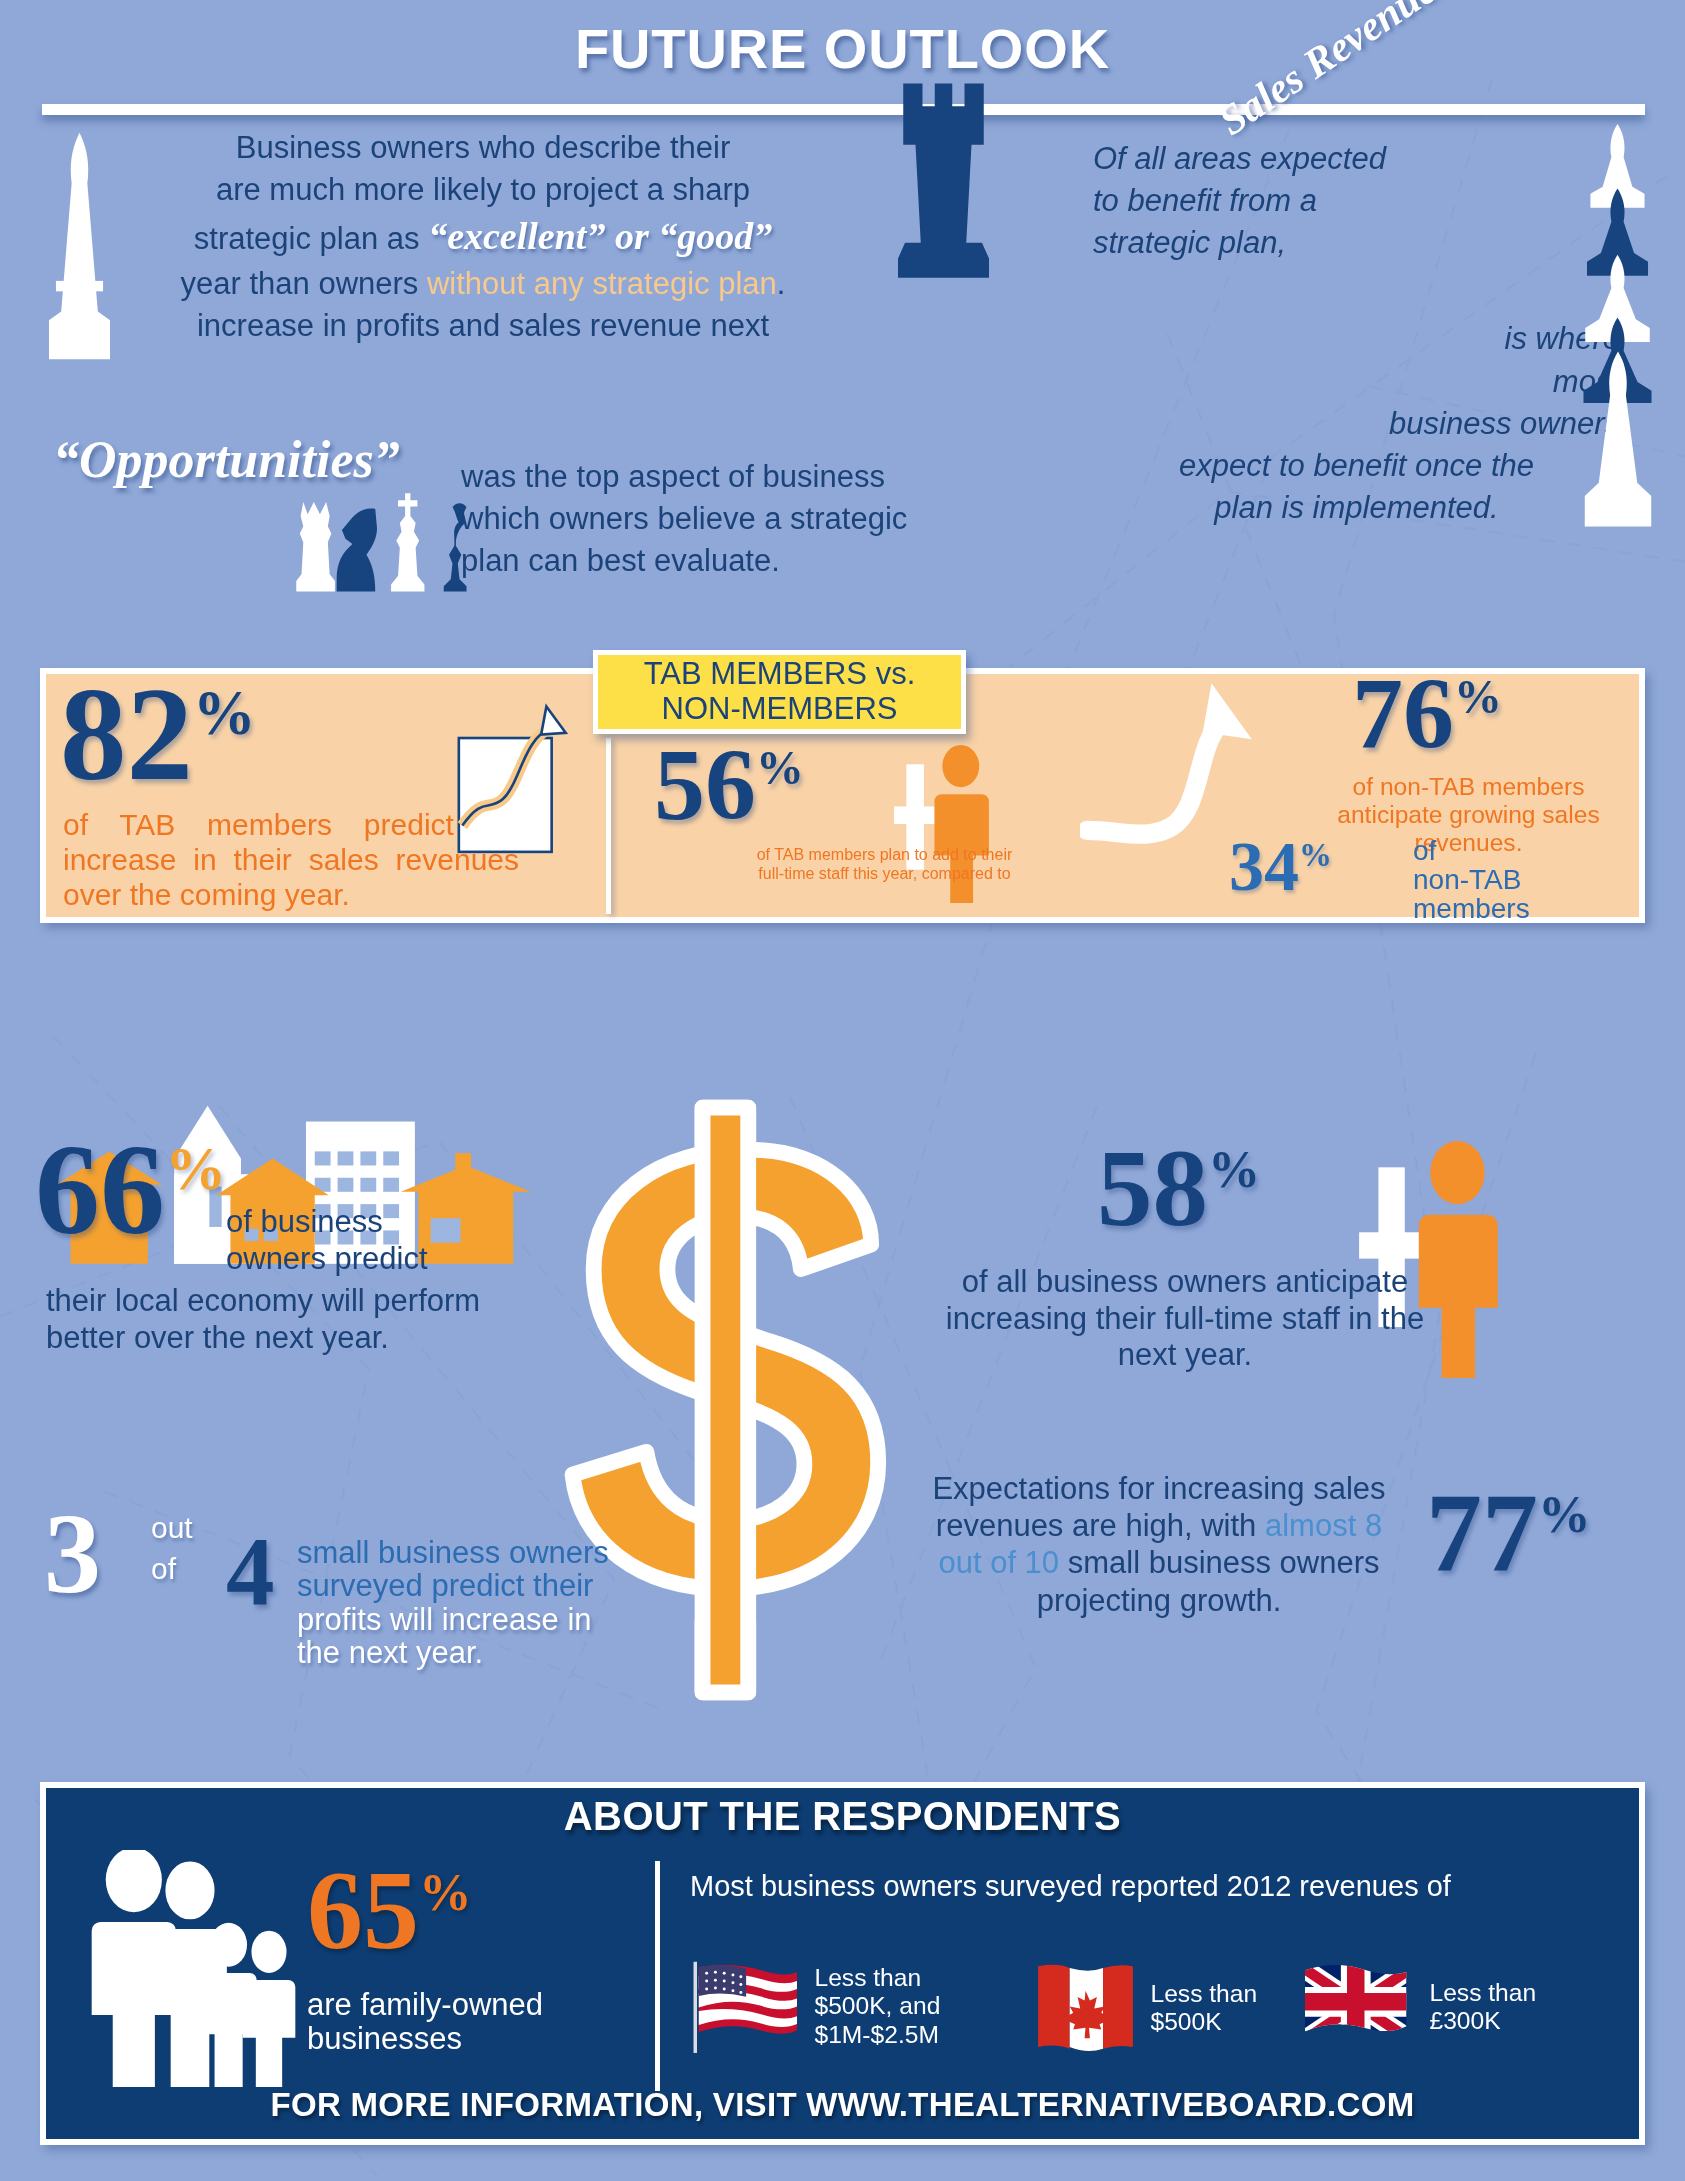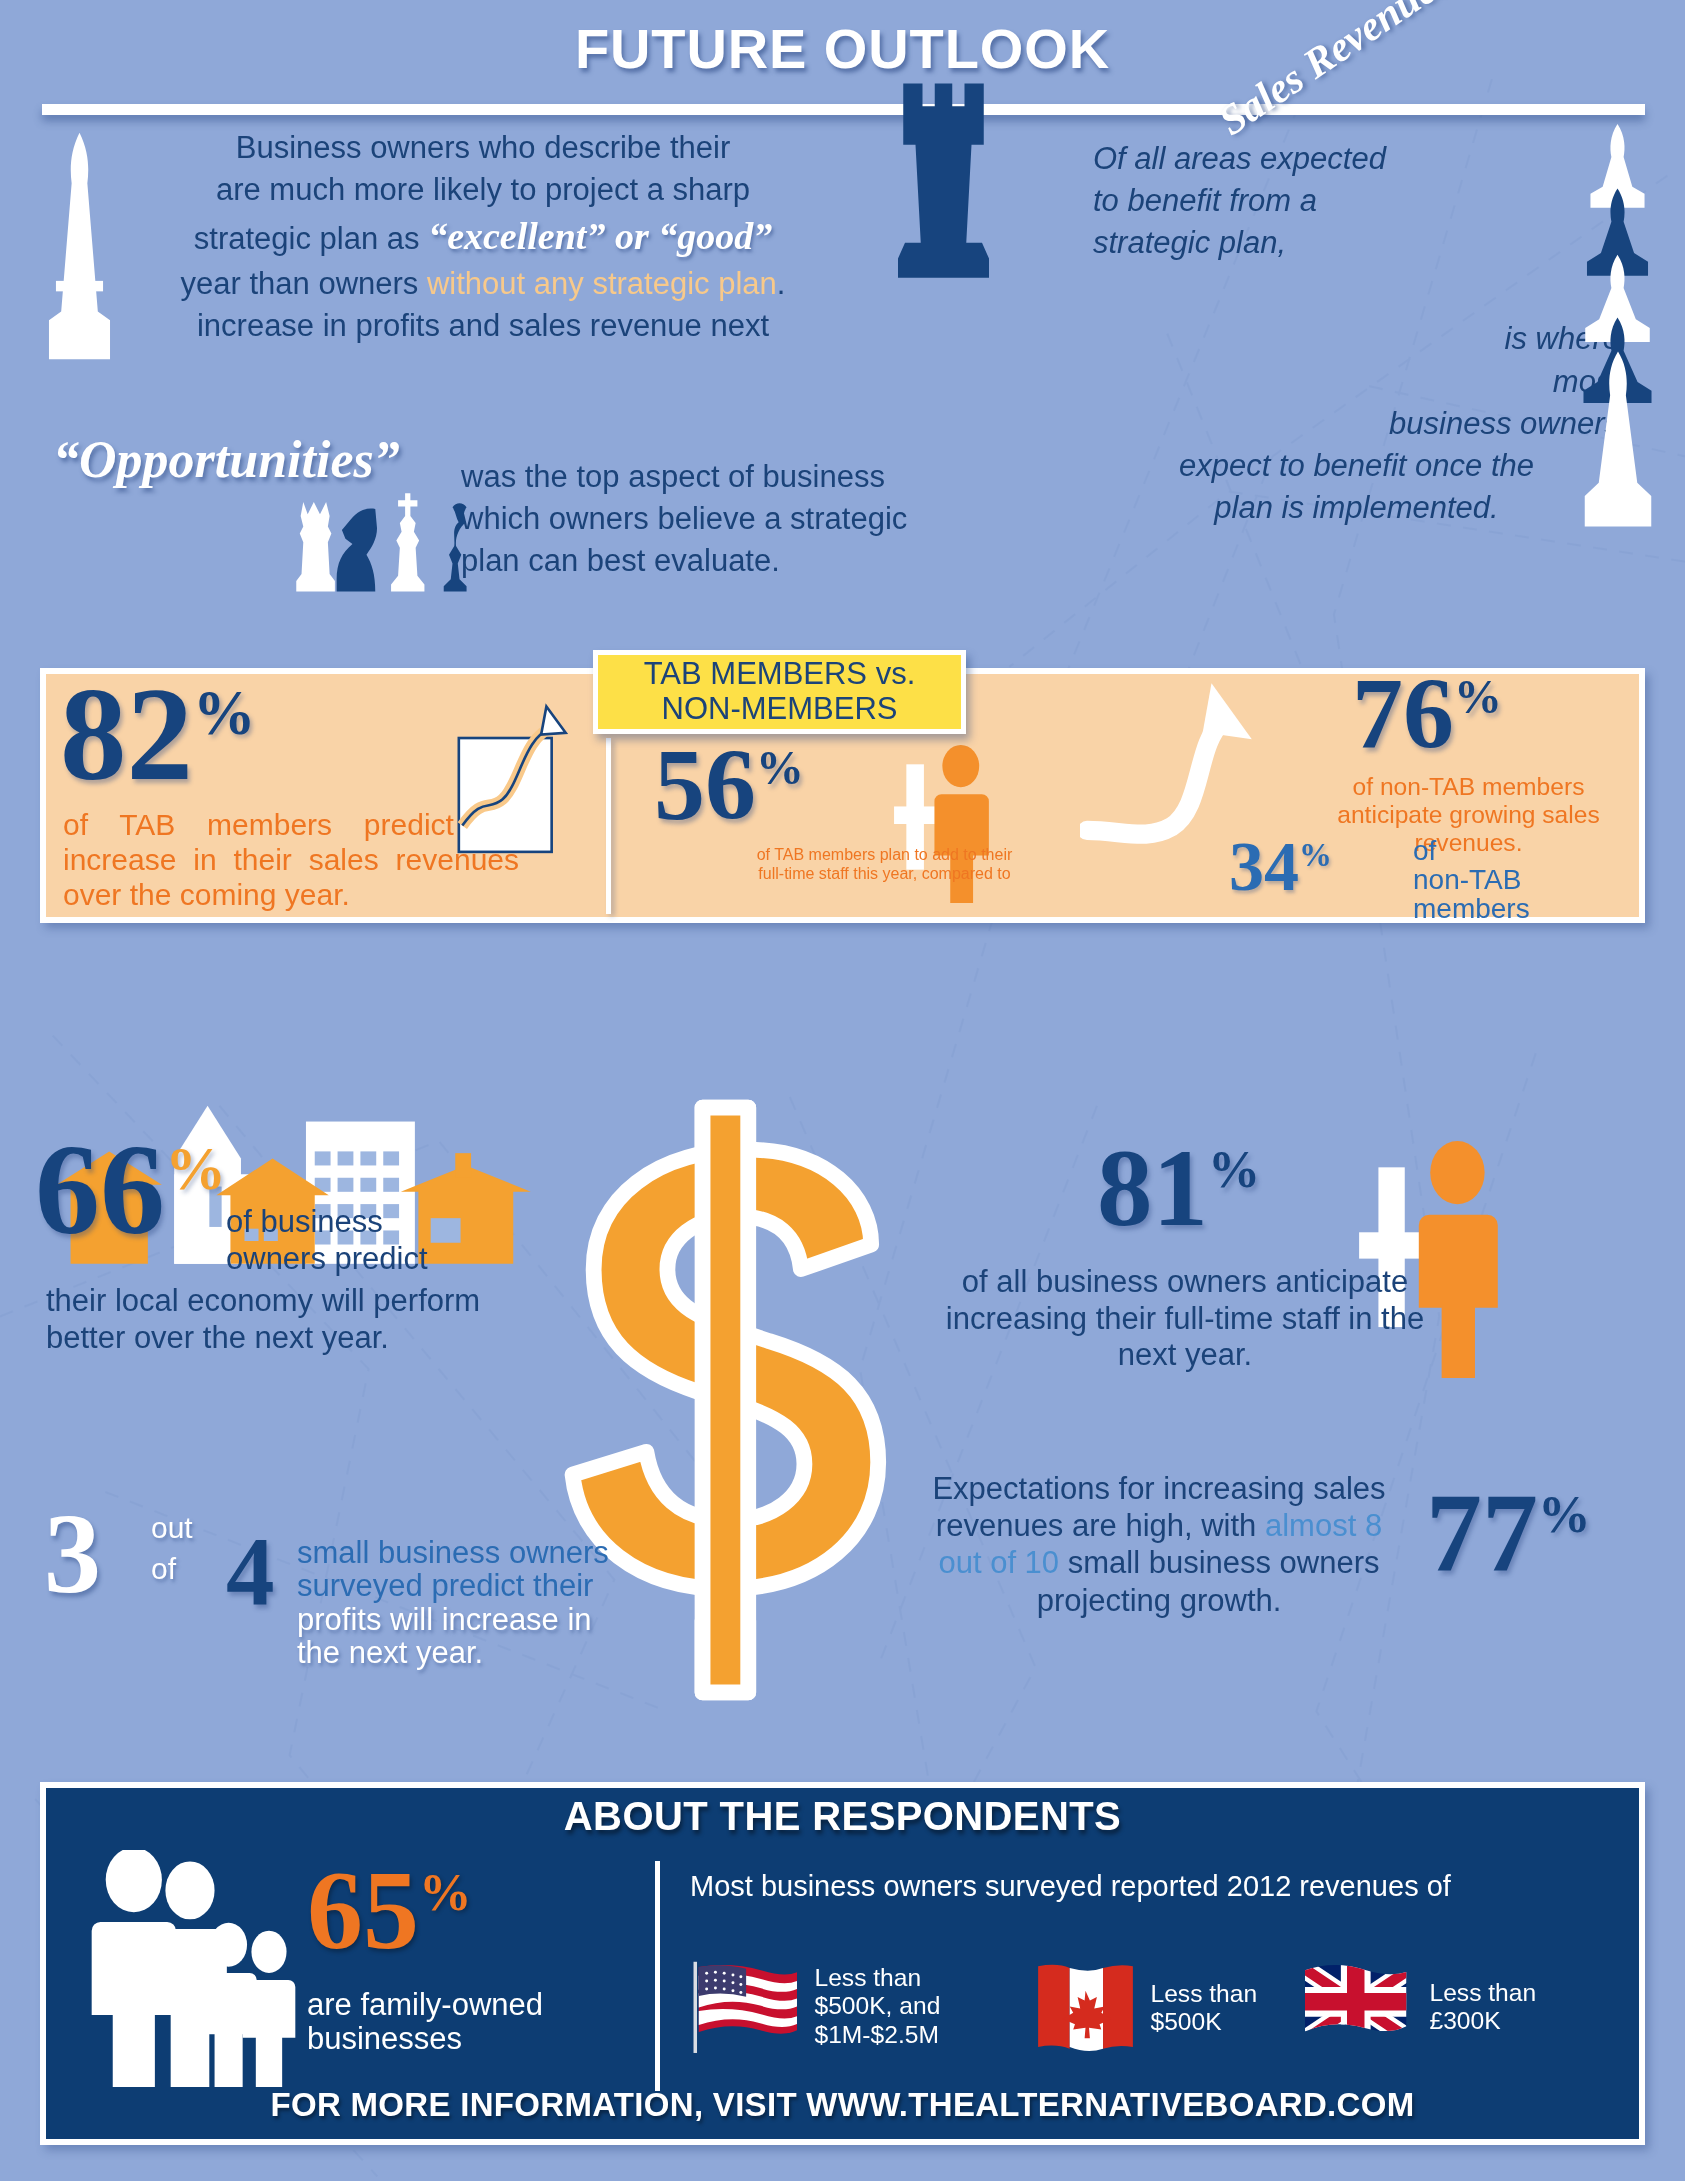--- a/index.html
+++ b/index.html
@@ -355,21 +355,21 @@
   </svg>
 
   <div class="n3">3</div>
   <div class="outof">
     <span style="display:block;">out</span>
     <span style="display:block;">of</span>
   </div>
   <div class="big-pct n4">4</div>
   <div class="cap34b"><span>small business owners surveyed predict their </span><span class="wh">profits will increase in the next year.</span></div>
 
-  <div class="big-pct n46"><span>81</span><span class="sup">%</span></div>
+  <div class="big-pct n46"><span>58</span><span class="sup">%</span></div>
   <svg class="piece" style="top:1141px;left:1359px;" width="167" height="237" viewBox="0 0 190 270">
     <rect x="22" y="30" width="30" height="182" fill="#ffffff"></rect>
     <rect x="0" y="104" width="132" height="30" fill="#ffffff"></rect>
     <ellipse cx="112" cy="36" rx="31" ry="36" fill="#f4902c"></ellipse>
     <path fill="#f4902c" d="M80 84 h66 a12 12 0 0 1 12 12 v94 h-26 v80 h-38 v-80 h-26 v-94 a12 12 0 0 1 12 -12 Z"></path>
   </svg>
   <div class="cap46">of all business owners anticipate increasing their full-time staff in the next year.</div>
 
   <div class="cap77"><span>Expectations for increasing sales revenues are high, with </span><span class="lt">almost 8 out of 10</span><span> small business owners projecting growth.</span></div>
   <div class="big-pct n77"><span>77</span><span class="sup">%</span></div>

